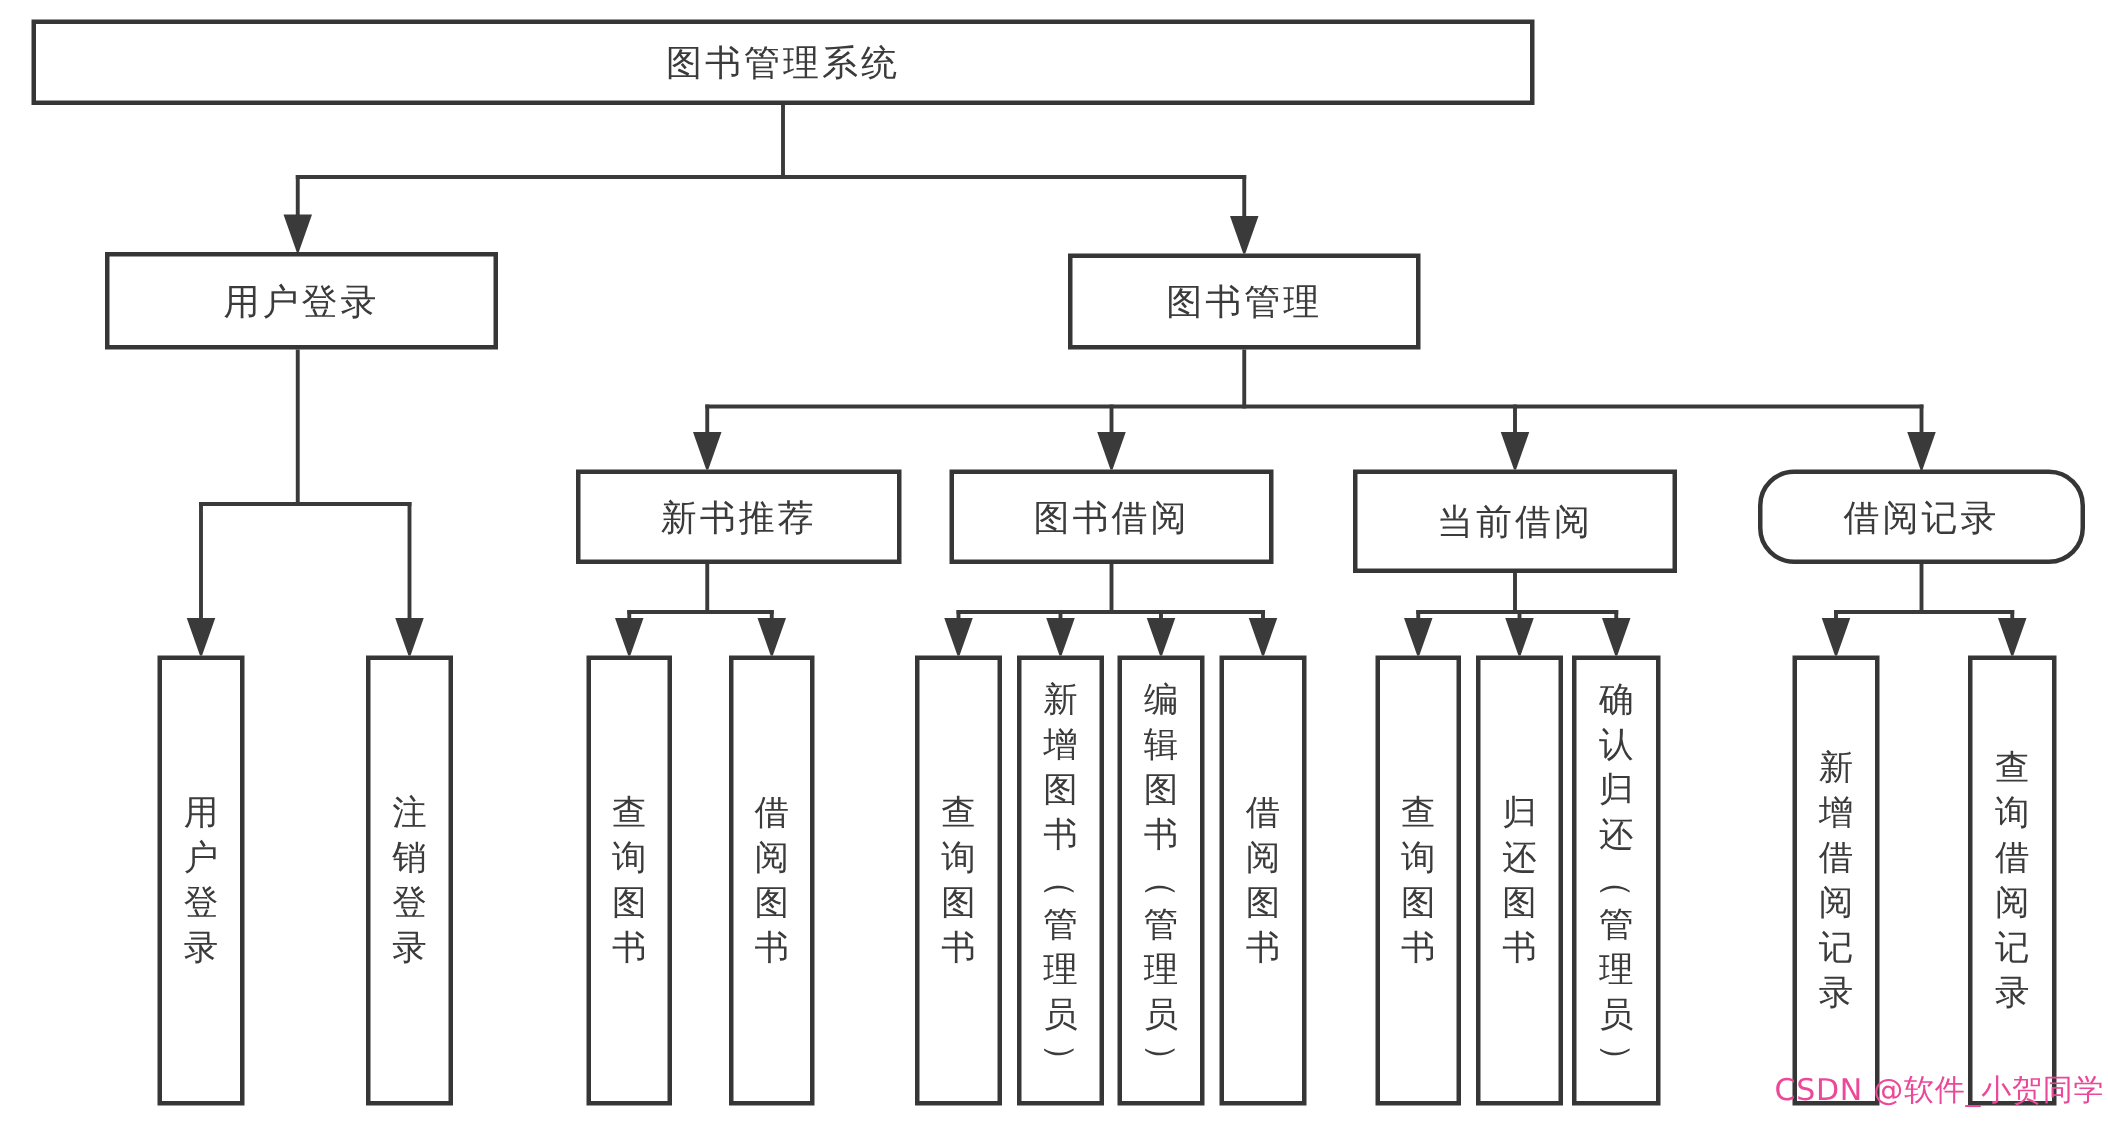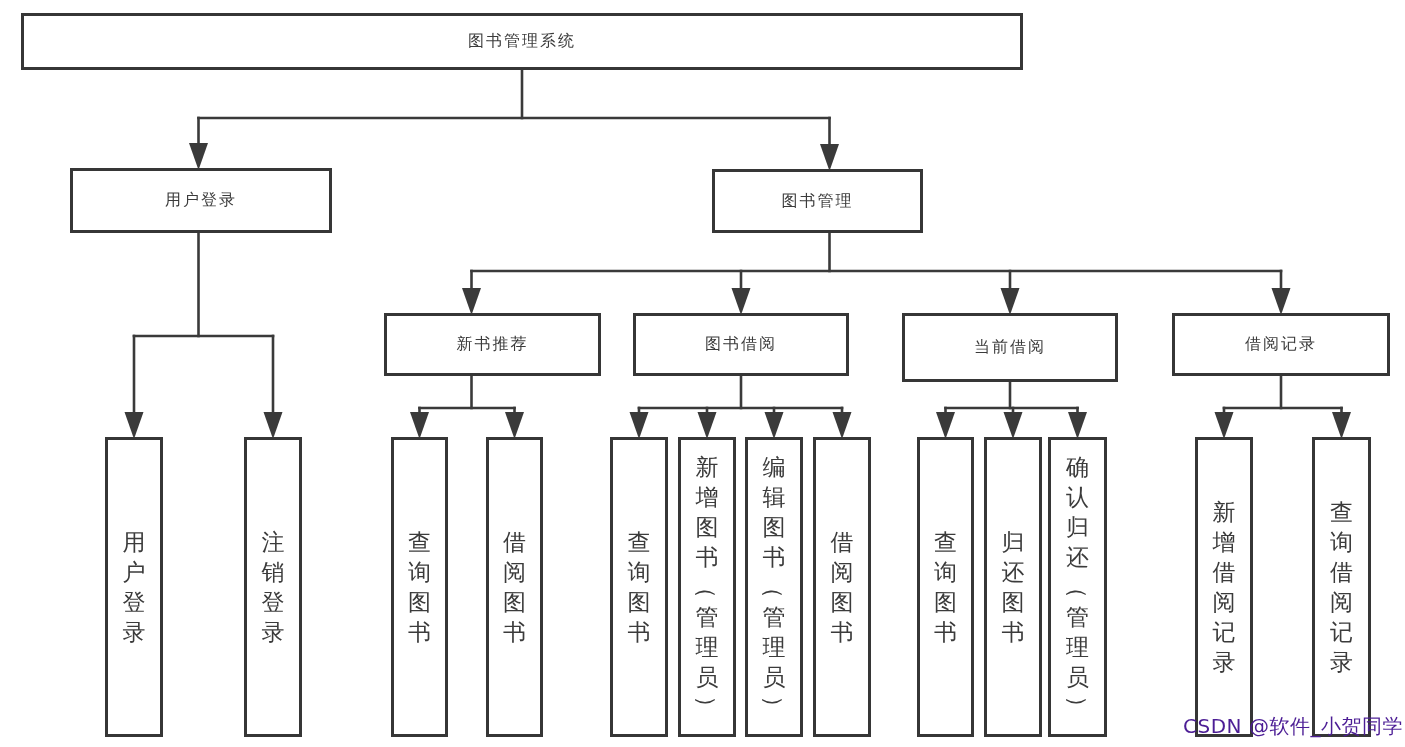--- a/index.html
+++ b/index.html
@@ -8,27 +8,27 @@
     font-family:"DejaVu Sans","Liberation Sans",sans-serif;
   }
   #edges{position:absolute;left:0;top:0;z-index:1;}
   #edges line{stroke:#3a3a3a;stroke-width:2.6;stroke-linecap:square;}
   #edges polygon{fill:#3a3a3a;stroke:none;}
   .node{
     position:absolute;z-index:2;box-sizing:border-box;background:#ffffff;
     border:3px solid #363636;color:#3b3b3b;
     display:flex;align-items:center;justify-content:center;text-align:center;
   }
-  .node.h{font-size:16px;letter-spacing:2px;white-space:nowrap;}
+  .node.h{font-size:24px;letter-spacing:2px;white-space:nowrap;}
   .node.v{flex-direction:column;font-size:23px;letter-spacing:0;}
   .node.v span{display:block;height:30px;line-height:30px;width:100%;text-align:center;}
   .node.v span.rot{transform:rotate(90deg);}
   .watermark{
     position:absolute;z-index:5;left:1183px;top:713px;
-    color:#4c1d95;font-size:20px;white-space:nowrap;letter-spacing:0.5px;
+    color:#ec4899;font-size:20px;white-space:nowrap;letter-spacing:0.5px;
   }
 </style>
 </head>
 <body>
 
 <div id="stage">
   <svg id="edges" width="1405" height="747">
       <line x1="522" y1="70" x2="522" y2="118"></line>
       <line x1="198.5" y1="118" x2="829.5" y2="118"></line>
       <line x1="198.5" y1="118" x2="198.5" y2="148"></line>
@@ -78,25 +78,25 @@
       <line x1="1281" y1="376" x2="1281" y2="408"></line>
       <line x1="1224" y1="408" x2="1341.5" y2="408"></line>
       <line x1="1224" y1="408" x2="1224" y2="417"></line>
       <polygon points="1214.5,412 1233.5,412 1224,439"></polygon>
       <line x1="1341.5" y1="408" x2="1341.5" y2="417"></line>
       <polygon points="1332,412 1351,412 1341.5,439"></polygon>
     </svg>
   <div class="watermark">CSDN @软件_小贺同学</div>
 <div class="node h" style="left: 21px; top: 13px; width: 1002px; height: 57px;">图书管理系统</div>
     <div class="node h" style="left: 70px; top: 168px; width: 262px; height: 65px;">用户登录</div>
-    <div class="node h" style="left: 712px; top: 169px; width: 211px; height: 64px;">图书管理</div>
+    <div class="node h" style="left: 712px; top: 169px; width: 235px; height: 64px;">图书管理</div>
     <div class="node h" style="left: 384px; top: 313px; width: 217px; height: 63px;">新书推荐</div>
     <div class="node h" style="left: 633px; top: 313px; width: 216px; height: 63px; text-align: right;">图书借阅</div>
     <div class="node h" style="left: 902px; top: 313px; width: 216px; height: 69px;">当前借阅</div>
-    <div class="node h" style="left: 1172px; top: 313px; width: 218px; height: 63px;">借阅记录</div>
+    <div class="node h" style="left: 1172px; top: 313px; width: 218px; height: 63px; border-radius: 24px;">借阅记录</div>
     <div class="node v" style="left: 105px; top: 437px; width: 58px; height: 300px;">
       <span>用</span>
       <span>户</span>
       <span>登</span>
       <span>录</span>
     </div>
     <div class="node v" style="left: 244px; top: 437px; width: 58px; height: 300px;">
       <span>注</span>
       <span>销</span>
       <span>登</span>

